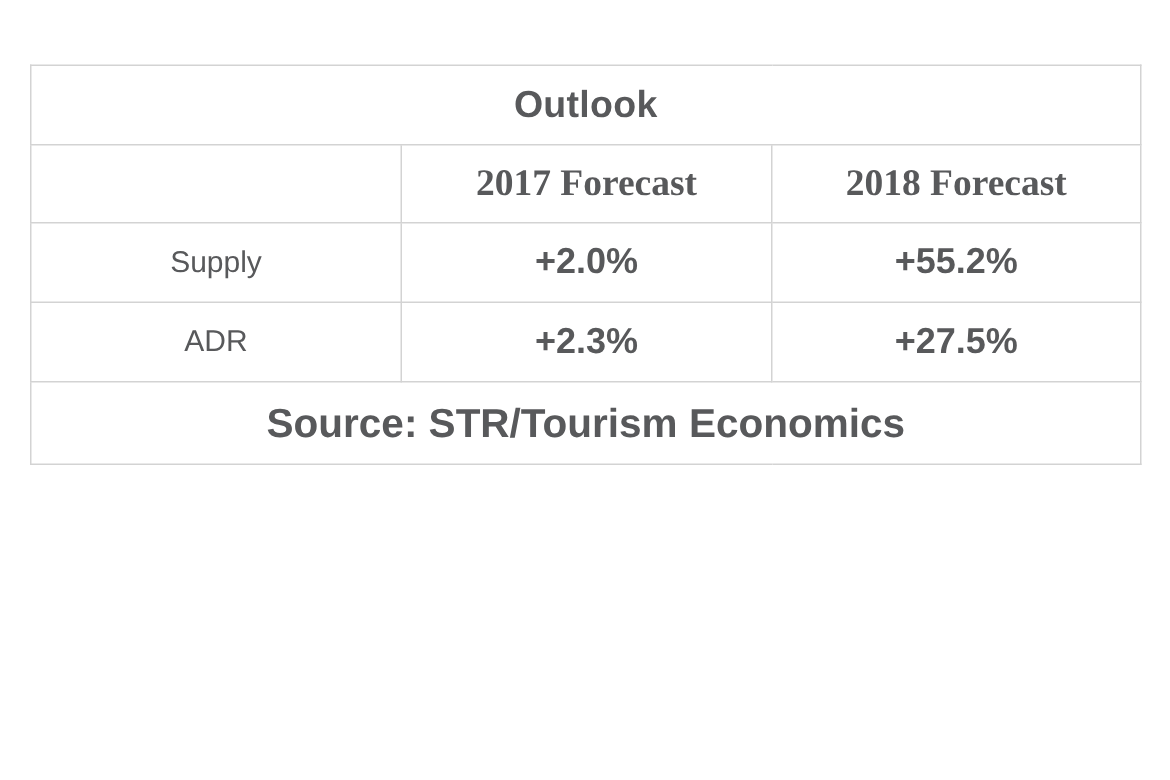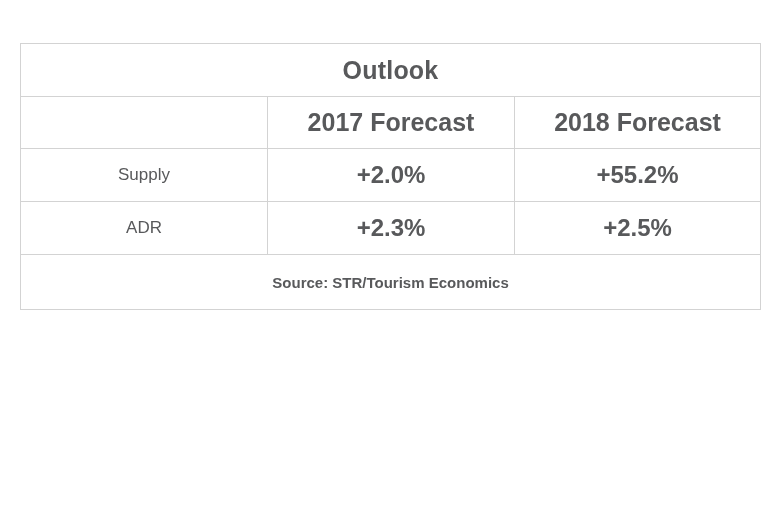--- a/index.html
+++ b/index.html
@@ -41,37 +41,38 @@
   .title-cell {
     height: 50px;
     font-size: 25px;
     font-weight: bold;
     letter-spacing: 0.2px;
   }
   .header-cell {
     height: 49px;
     font-size: 25px;
     font-weight: bold;
+    font-family: Liberation Serif, serif;
   }
   .header-blank {
     height: 49px;
   }
   .row-label {
     height: 50px;
-    font-size: 17px;
+    font-size: 20px;
     font-weight: normal;
   }
   .row-value {
     height: 50px;
     font-size: 24px;
     font-weight: bold;
   }
   .source-cell {
     height: 52px;
-    font-size: 15px;
+    font-size: 27px;
     font-weight: bold;
   }
   col.c1 { width: 247px; }
   col.c2 { width: 247px; }
   col.c3 { width: 246px; }
 </style>
 </head>
 <body>
 
 <div class="page">
@@ -92,21 +93,21 @@
           <td class="header-cell">2018 Forecast</td>
         </tr>
         <tr>
           <td class="row-label">Supply</td>
           <td class="row-value">+2.0%</td>
           <td class="row-value">+55.2%</td>
         </tr>
         <tr>
           <td class="row-label">ADR</td>
           <td class="row-value">+2.3%</td>
-          <td class="row-value">+2.5%</td>
+          <td class="row-value">+27.5%</td>
         </tr>
         <tr>
           <td class="source-cell" colspan="3">Source: STR/Tourism Economics</td>
         </tr>
       </tbody>
     </table>
   </div>
 </div>
 
 </body></html>

